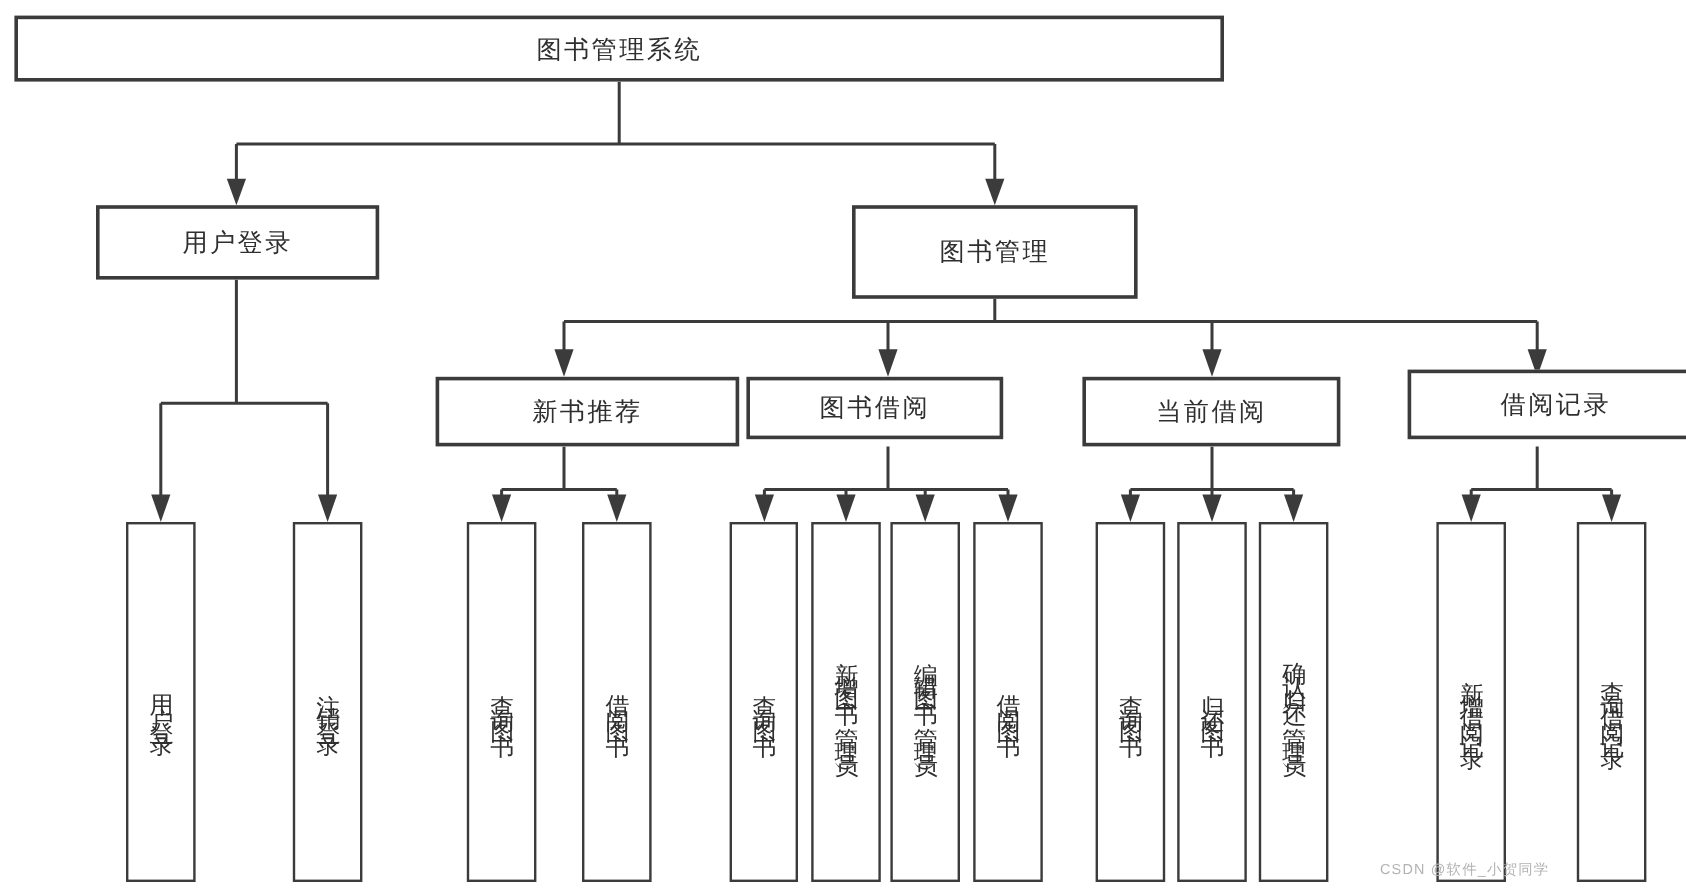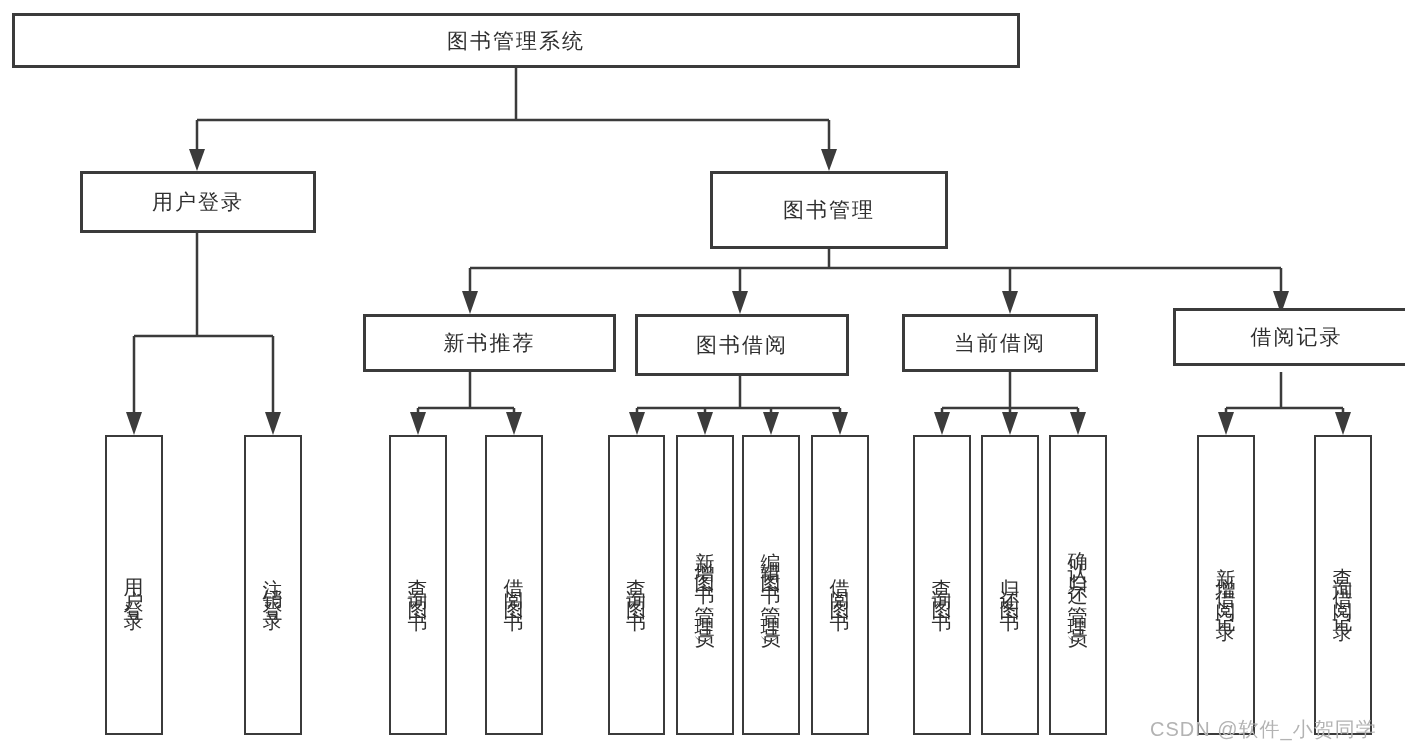--- a/index.html
+++ b/index.html
@@ -35,21 +35,21 @@
     text-orientation:mixed;
     font-size:20px;
     letter-spacing:11px;
     line-height:1;
     padding:6px 0;
   }
   .watermark{
     position:absolute;
     z-index:3;
     color:#b3b3b3;
-    font-size:20px;
+    font-size:12px;
     letter-spacing:1px;
     white-space:nowrap;
     text-align:right;
   }
 </style>
 </head>
 <body>
 
 <div id="canvas">
 
@@ -99,22 +99,22 @@
       <polygon points="1335,412 1351,412 1343,435"></polygon>
     </g>
   </svg>
 
   <div class="box h" style="left:12px;top:13px;width:1008px;height:55px">图书管理系统</div>
 
   <div class="box h" style="left:80px;top:171px;width:236px;height:62px">用户登录</div>
   <div class="box h" style="left:710px;top:171px;width:238px;height:78px">图书管理</div>
 
   <div class="box h" style="left:363px;top:314px;width:253px;height:58px">新书推荐</div>
-  <div class="box h" style="left:635px;top:314px;width:214px;height:62px">图书借阅</div>
-  <div class="box h" style="left:902px;top:314px;width:196px;height:58px">当前借阅</div>
+  <div class="box h" style="left:622px;top:314px;width:214px;height:52px">图书借阅</div>
+  <div class="box h" style="left:902px;top:314px;width:215px;height:58px">当前借阅</div>
   <div class="box h" style="left:1173px;top:308px;width:247px;height:58px">借阅记录</div>
 
   <div class="box v" style="left:105px;top:435px;width:58px;height:300px">用户登录</div>
   <div class="box v" style="left:244px;top:435px;width:58px;height:300px">注销登录</div>
 
   <div class="box v" style="left:389px;top:435px;width:58px;height:300px">查询图书</div>
   <div class="box v" style="left:485px;top:435px;width:58px;height:300px">借阅图书</div>
 
   <div class="box v" style="left:608px;top:435px;width:57px;height:300px">查询图书</div>
   <div class="box v" style="left:676px;top:435px;width:58px;height:300px">新增图书（管理员）</div>

